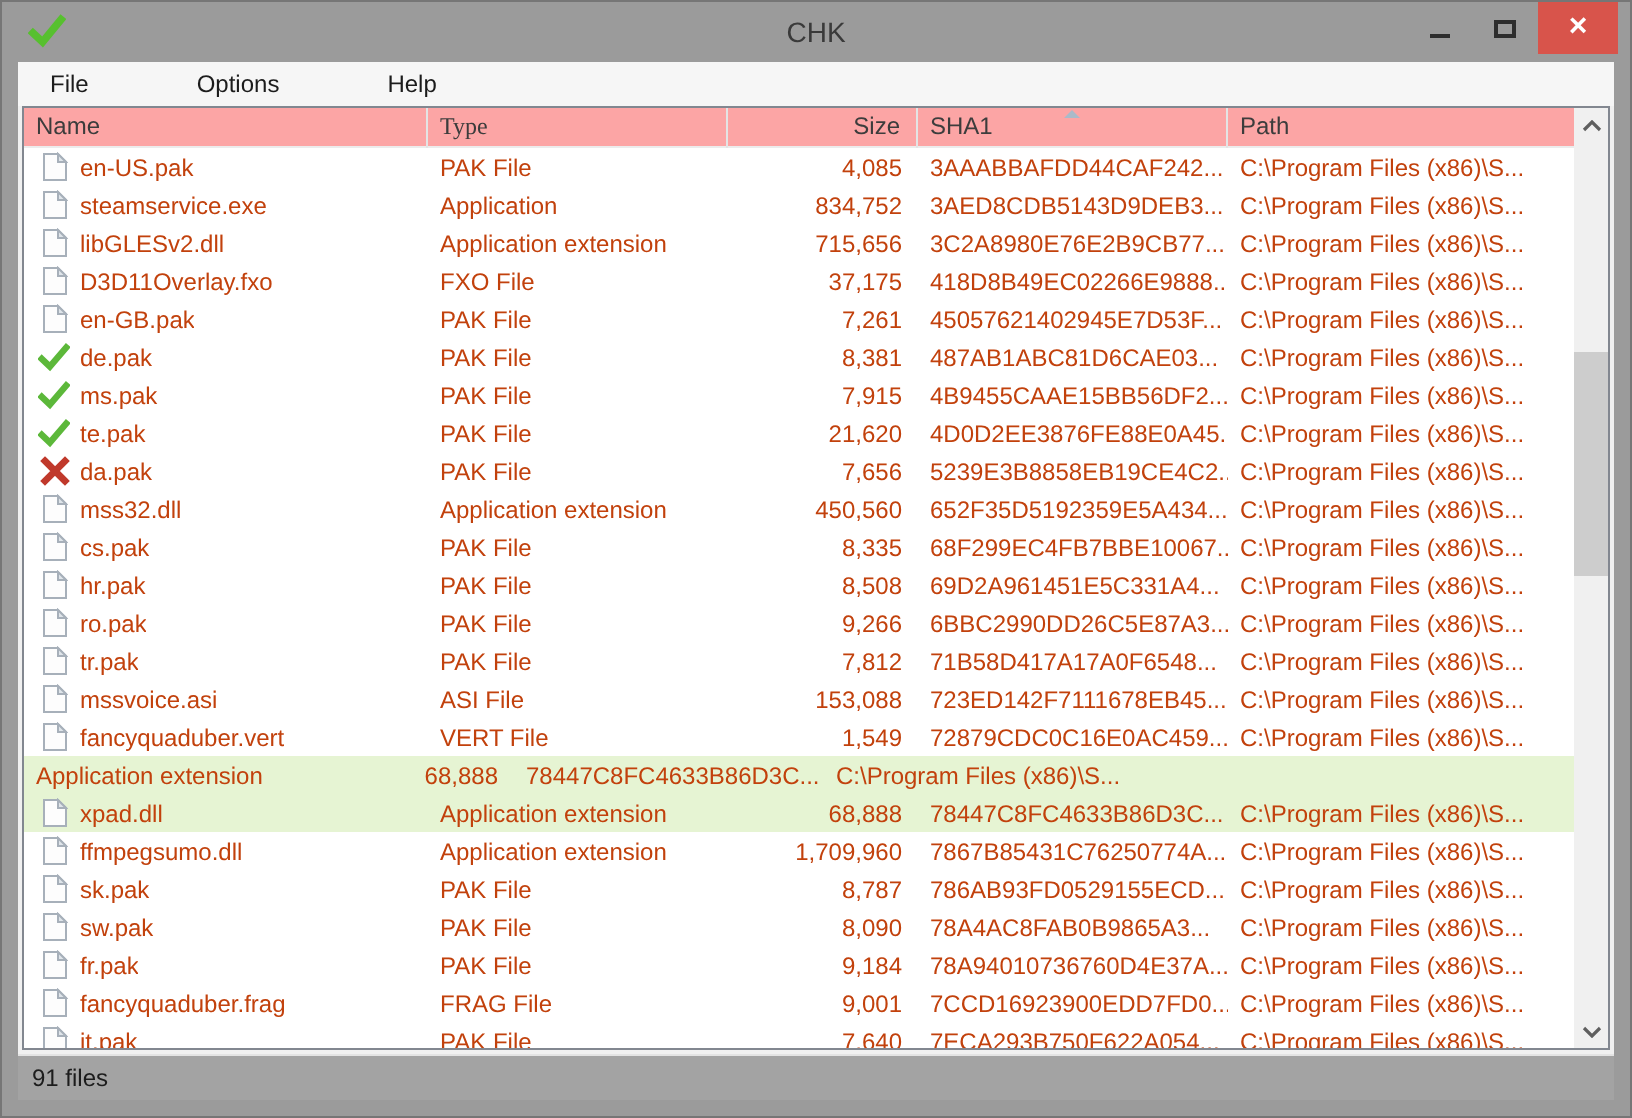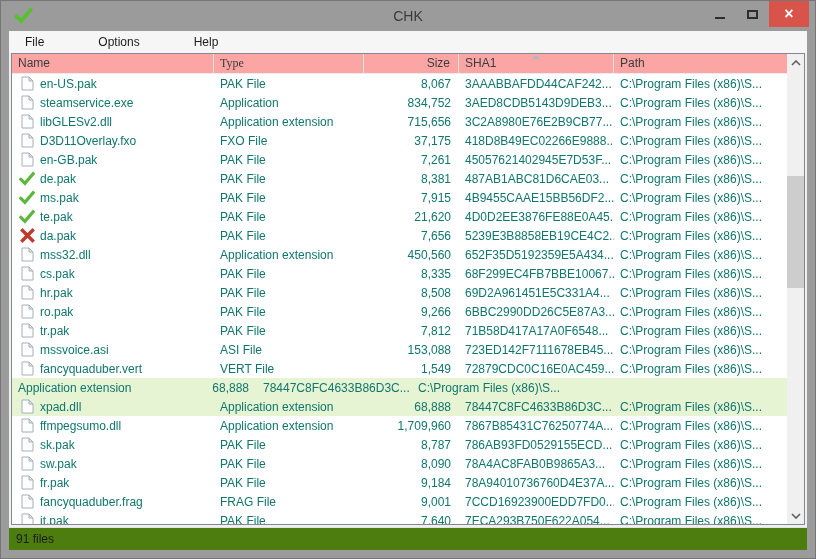--- a/index.html
+++ b/index.html
@@ -38,41 +38,41 @@
   .h-name { width: 202px; padding-left: 6px; }
   .h-type { width: 150px; font-family: Liberation Serif, serif; }
   .h-size { width: 95px; text-align: right; padding-right: 8px; }
   .h-sha1 { width: 155px; }
   .h-path { flex: 1; border-right: none; }
   .sort-arrow { position: absolute; top: 1px; left: 50%; margin-left: -4px; width: 0; height: 0;
                 border-left: 4px solid transparent; border-right: 4px solid transparent;
                 border-bottom: 4px solid #a9bac9; }
 
   .lv-rows { position: absolute; top: 20px; left: 0; right: 17px; bottom: 0; overflow: hidden; }
-  .lv-row { height: 19px; display: flex; align-items: center; font-size: 12px; color: #0f766e; }
+  .lv-row { height: 19px; display: flex; align-items: center; font-size: 12px; color: #c2410c; }
   .lv-row.highlight { background: #e6f4d3; }
   .cell { white-space: nowrap; overflow: hidden; }
   .c-name { width: 202px; display: flex; align-items: center; }
   .icon-host { width: 16px; height: 16px; margin-left: 7px; flex: 0 0 16px;
                display: flex; align-items: center; justify-content: center; }
   .c-name .label { margin-left: 5px; white-space: nowrap; overflow: hidden; }
   .c-type { width: 150px; padding-left: 6px; }
   .c-size { width: 95px; text-align: right; padding-right: 8px; }
   .c-sha1 { width: 155px; padding-left: 6px; }
   .c-path { flex: 1; padding-left: 6px; }
 
   
   .lv-scrollbar { position: absolute; top: 0; right: 0; bottom: 0; width: 17px; background: #f0f0f0; }
   .sb-btn { position: absolute; left: 0; width: 17px; height: 17px;
             display: flex; align-items: center; justify-content: center; }
   .sb-up { top: 0; } .sb-down { bottom: 0; }
   .sb-thumb { position: absolute; left: 0; width: 17px; top: 122px; height: 112px; background: #cdcdcd; }
 
   
-  .statusbar { position: absolute; left: 0; right: 0; bottom: 0; height: 23px; background: #4d7c0f;
+  .statusbar { position: absolute; left: 0; right: 0; bottom: 0; height: 23px; background: #a3a3a3;
                border-top: 1px solid #e3e3e3; font-size: 12px; color: #1c1c1c;
                line-height: 22px; padding-left: 7px; }
 </style>
 </head>
 <body>
 
 <div class="window">
 
   <div class="titlebar">
     <span class="app-icon">
@@ -117,21 +117,21 @@
     <div class="cell c-name">
       <span class="icon-host">
   <svg width="13" height="15" viewBox="0 0 13 15">
     <path d="M1 1 h7 l4 4 v9 h-11 z" fill="#fdfdfd" stroke="#a7b0ba" stroke-width="1"></path>
     <path d="M8 1 v4 h4 z" fill="#dfe5ea" stroke="#a7b0ba" stroke-width="1"></path>
   </svg>
 </span>
       <span class="label">en-US.pak</span>
     </div>
     <div class="cell c-type">PAK File</div>
-    <div class="cell c-size">8,067</div>
+    <div class="cell c-size">4,085</div>
     <div class="cell c-sha1">3AAABBAFDD44CAF242...</div>
     <div class="cell c-path">C:\Program Files (x86)\S...</div>
   </div>
 
   <div class="lv-row">
     <div class="cell c-name">
       <span class="icon-host">
   <svg width="13" height="15" viewBox="0 0 13 15">
     <path d="M1 1 h7 l4 4 v9 h-11 z" fill="#fdfdfd" stroke="#a7b0ba" stroke-width="1"></path>
     <path d="M8 1 v4 h4 z" fill="#dfe5ea" stroke="#a7b0ba" stroke-width="1"></path>

